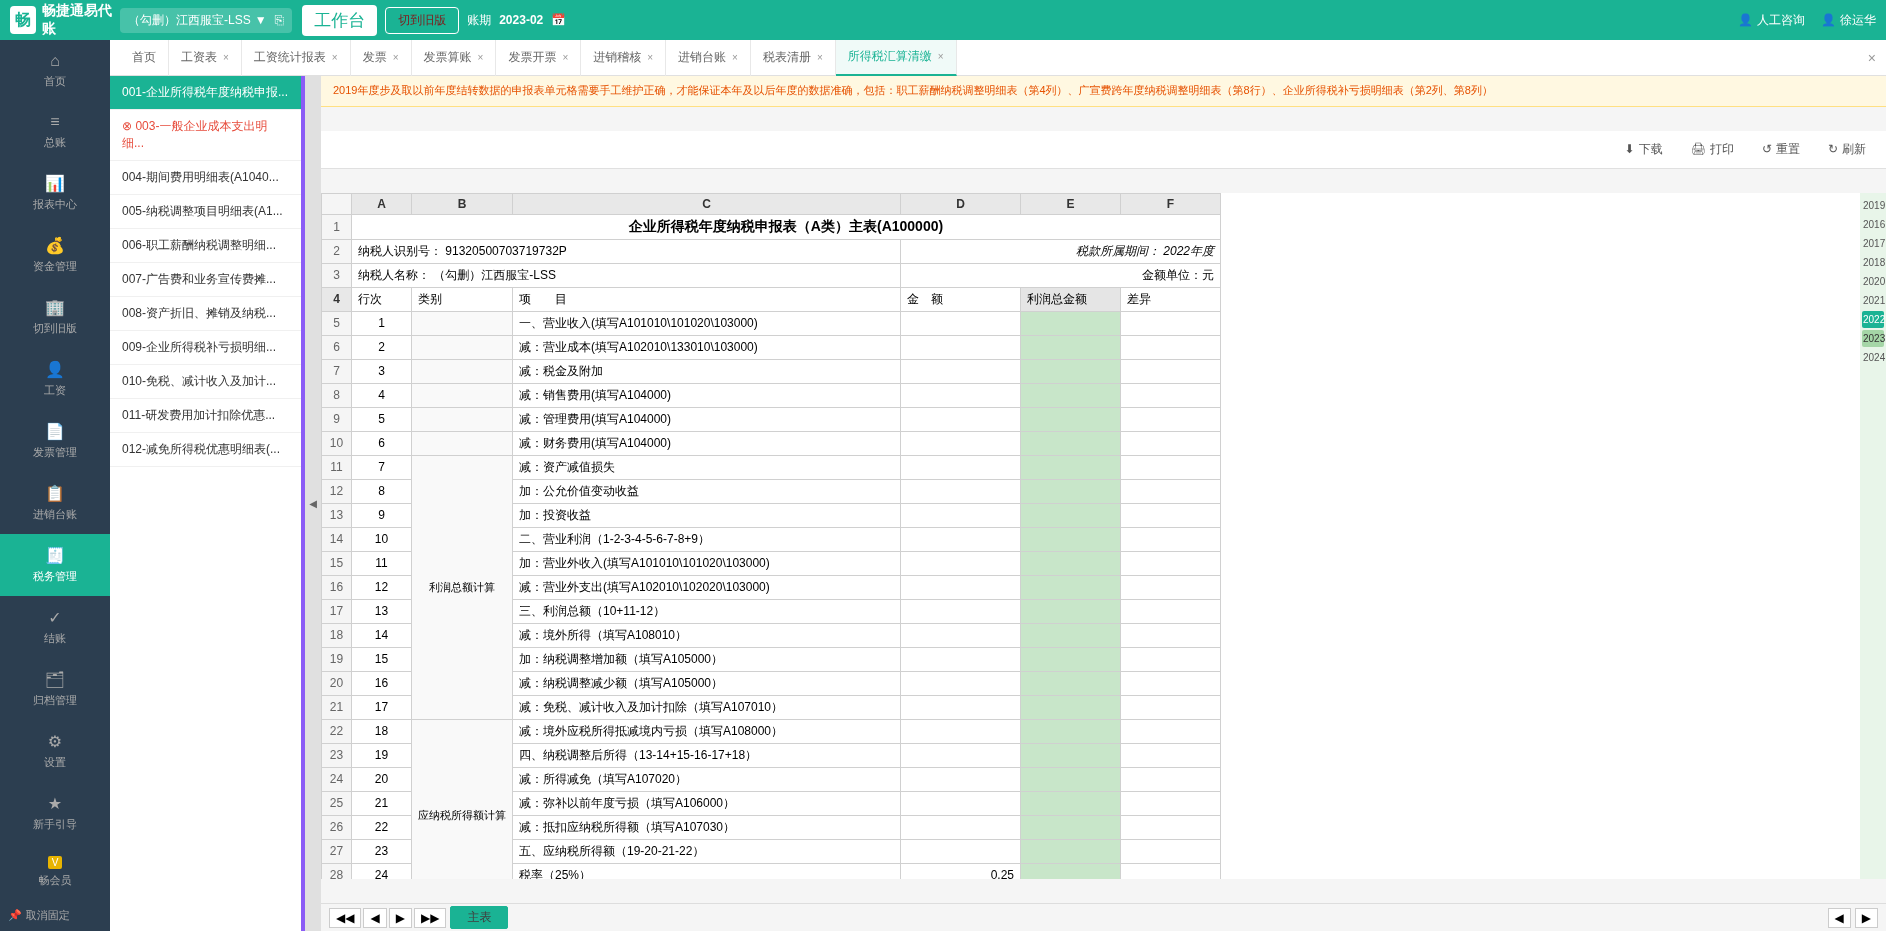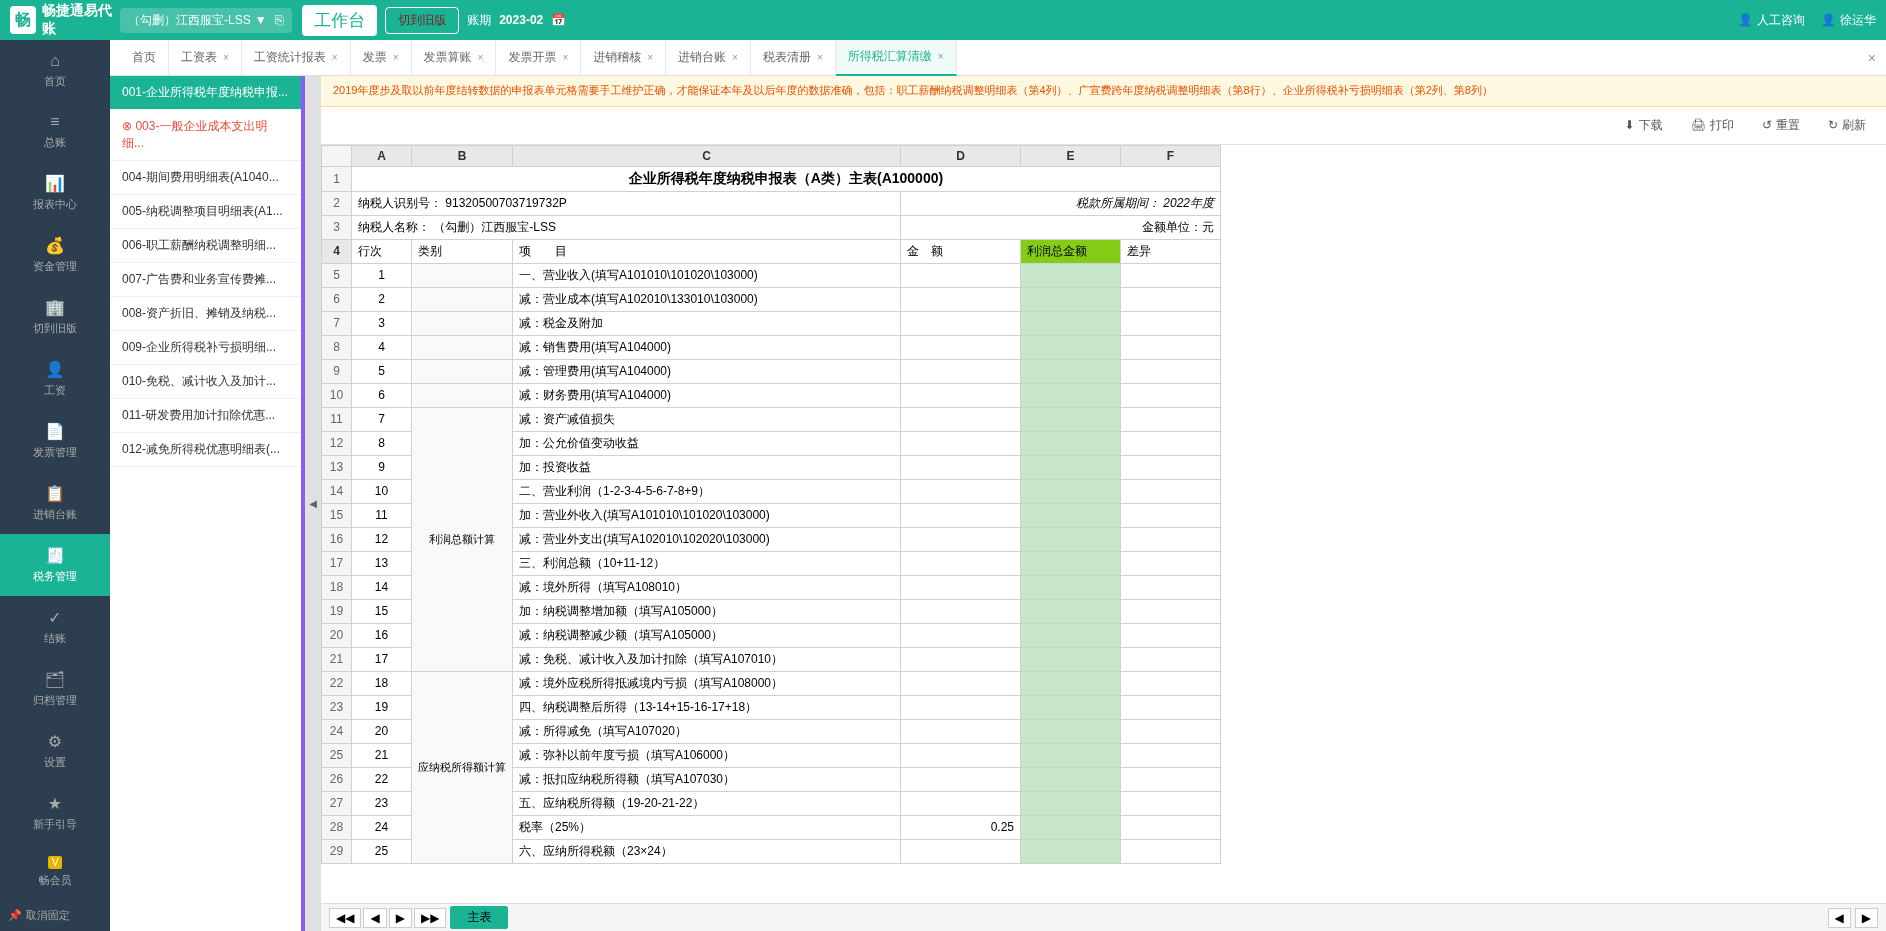--- a/index.html
+++ b/index.html
@@ -43,21 +43,21 @@
 
     
     .left-panel { width: 195px; background: white; border-right: 4px solid #8b5cf6; overflow-y: auto; flex-shrink: 0; }
     .left-panel-item { padding: 8px 12px; font-size: 12px; color: #333; cursor: pointer; border-bottom: 1px solid #f0f0f0; }
     .left-panel-item.active { background: #1ab394; color: white; }
     .left-panel-item.error { color: #e74c3c; }
     .left-panel-item.error::before { content: '⊗ '; }
     .left-panel-item.active::before { content: ''; }
 
     
-    .right-content { flex: 1; display: flex; flex-direction: column; overflow: hidden; }
+    .right-content { flex: 1; display: flex; flex-direction: column; overflow: hidden; gap: 24px; }
 
     
     .warning-bar { background: #fff8e1; border-bottom: 1px solid #ffe082; padding: 6px 12px; font-size: 11px; color: #e65100; line-height: 1.6; flex-shrink: 0; }
 
     
     .toolbar { display: flex; align-items: center; justify-content: flex-end; padding: 6px 12px; background: white; border-bottom: 1px solid #e0e0e0; gap: 12px; flex-shrink: 0; }
     .toolbar-btn { display: flex; align-items: center; gap: 4px; color: #555; font-size: 12px; cursor: pointer; padding: 4px 8px; }
 
     
     .spreadsheet-wrapper { flex: 1; display: flex; overflow: hidden; }
@@ -80,21 +80,21 @@
     .sheet-table .col-d { width: 120px; text-align: right; }
     .sheet-table .col-e { width: 100px; background: #c8e6c9; text-align: right; }
     .sheet-table .col-f { width: 100px; text-align: right; }
     .category-cell { background: #f9f9f9; }
     
     .col-e-green { background: #e8f5e9; }
     
     
     .sheet-tabs { display: flex; align-items: center; background: #f5f5f5; border-top: 1px solid #ddd; padding: 2px 8px; gap: 4px; height: 28px; flex-shrink: 0; }
     .sheet-tab { padding: 2px 16px; border: 1px solid #ccc; background: white; font-size: 12px; cursor: pointer; border-radius: 2px; }
-    .sheet-tab.active { background: #1ab394; color: #000000; border-color: #1ab394; }
+    .sheet-tab.active { background: #1ab394; color: #404040; border-color: #1ab394; }
     .sheet-nav { display: flex; gap: 2px; }
     .sheet-nav-btn { padding: 2px 6px; border: 1px solid #ccc; background: white; cursor: pointer; font-size: 12px; }
 
     
     .scroll-nav { display: flex; align-items: center; gap: 4px; margin-left: auto; }
 
     
     .collapse-btn { width: 16px; background: #e0e0e0; display: flex; align-items: center; justify-content: center; cursor: pointer; color: #666; font-size: 10px; flex-shrink: 0; writing-mode: vertical-rl; padding: 8px 2px; }
   </style>
 </head>
@@ -331,21 +331,21 @@
                 </td>
                 <td colspan="3" style="text-align:right;">金额单位：元</td>
               </tr>
 
               <tr class="header-row">
                 <td class="row-num col-header">4</td>
                 <td>行次</td>
                 <td>类别</td>
                 <td>项　　目</td>
                 <td>金　额</td>
-                <td style="background:#84cc16;">利润总金额</td>
+                <td style="background:#e5e5e5;">利润总金额</td>
                 <td>差异</td>
               </tr>
 
               </tbody>
                 <tbody id="table-body">
               <tr>
                     <td class="row-num">5</td>
                     <td class="col-a">1</td>
                     <td class="col-b category-cell" style="text-align: center; font-size: 11px;"></td>
                     <td class="col-c">一、营业收入(填写A101010\101020\103000)</td>
@@ -549,20 +549,31 @@
                     <td class="col-a">25</td>
                     <td class="col-c">六、应纳所得税额（23×24）</td>
                     <td class="col-d"></td>
                     <td class="col-e col-e-green"></td>
                     <td class="col-f"></td>
                   </tr>
                 </tbody>
             </table>
           </div>
 
+          <div class="year-timeline">
+            <div class="year-item">2019</div>
+            <div class="year-item">2016</div>
+            <div class="year-item">2017</div>
+            <div class="year-item">2018</div>
+            <div class="year-item">2020</div>
+            <div class="year-item">2021</div>
+            <div class="year-item active">2022</div>
+            <div class="year-item highlight">2023</div>
+            <div class="year-item">2024</div>
+          </div>
         </div>
 
         <div class="sheet-tabs">
           <div class="sheet-nav">
             <button class="sheet-nav-btn">◀◀</button>
             <button class="sheet-nav-btn">◀</button>
             <button class="sheet-nav-btn">▶</button>
             <button class="sheet-nav-btn">▶▶</button>
           </div>
           <div class="sheet-tab active">主表</div>

